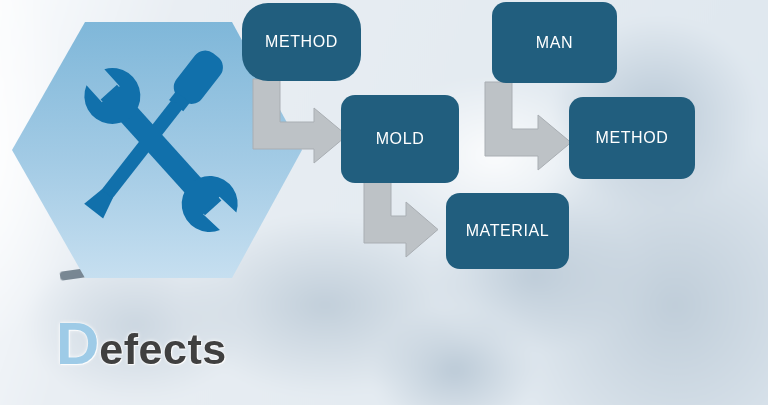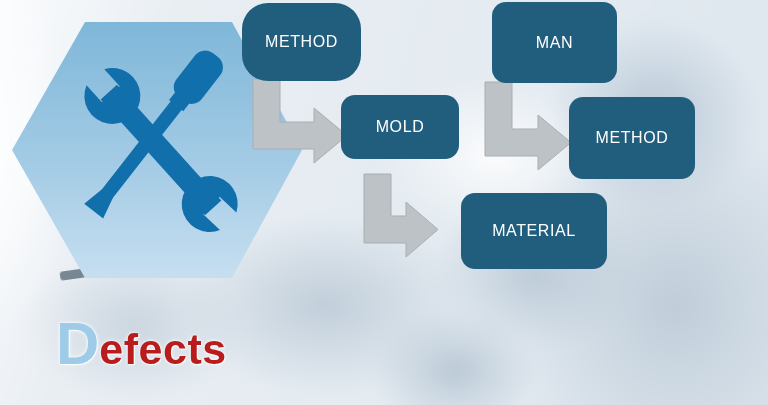--- a/index.html
+++ b/index.html
@@ -29,31 +29,31 @@
   
   #arrows{position:absolute;left:0;top:0;z-index:3;}
   
   .node{
     position:absolute;z-index:4;background:#215e7e;border-radius:14px;
     display:flex;align-items:center;justify-content:center;
     color:#ffffff;font-size:16px;letter-spacing:.6px;font-weight:normal;
   }
   #node-method  {left:242px;top:3px;  width:119px;height:78px;border-radius:26px;}
   #node-man     {left:465px;top:2px;  width:125px;height:81px;margin-left:27px;}
-  #node-mold    {left:341px;top:95px; width:118px;height:64px;}
+  #node-mold    {left:341px;top:95px; width:118px;height:88px;}
   #node-machine {left:569px;top:97px; width:126px;height:82px;}
-  #node-material{left:461px;top:193px;width:146px;height:76px;}
+  #node-material{left:446px;top:193px;width:123px;height:76px;}
   
   .title{
     position:absolute;left:56px;top:314px;z-index:5;display:flex;align-items:baseline;
     font-weight:bold;
     text-shadow:0 0 2px rgba(255,255,255,.95),0 0 4px rgba(255,255,255,.8),1px 1px 0 rgba(255,255,255,.8);
   }
   .title .t-d{font-size:60px;line-height:1;color:#9ecbe7;}
-  .title .t-rest{font-size:43px;line-height:1;color:#b91c1c;letter-spacing:.5px;}
+  .title .t-rest{font-size:43px;line-height:1;color:#404040;letter-spacing:.5px;}
 </style>
 </head>
 <body>
 
 <div class="photo"></div>
 <div class="mark" id="mark1"></div>
 <div class="mark" id="mark2"></div>
 
 <svg id="hexicon" width="298" height="266" viewBox="0 0 298 266">
   <defs>

